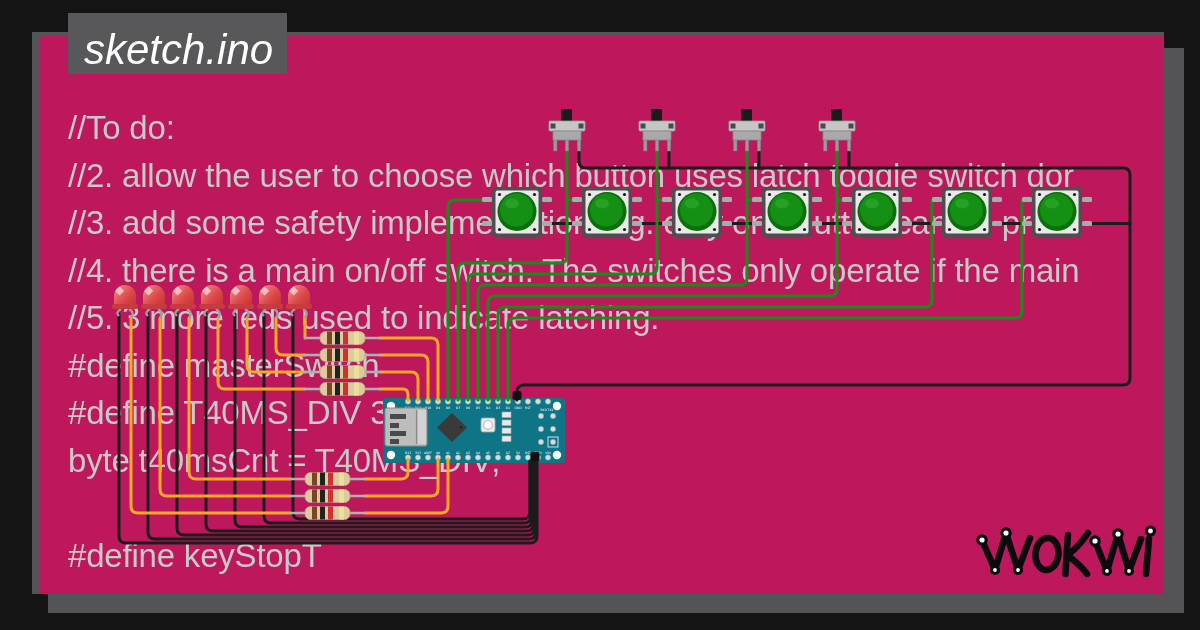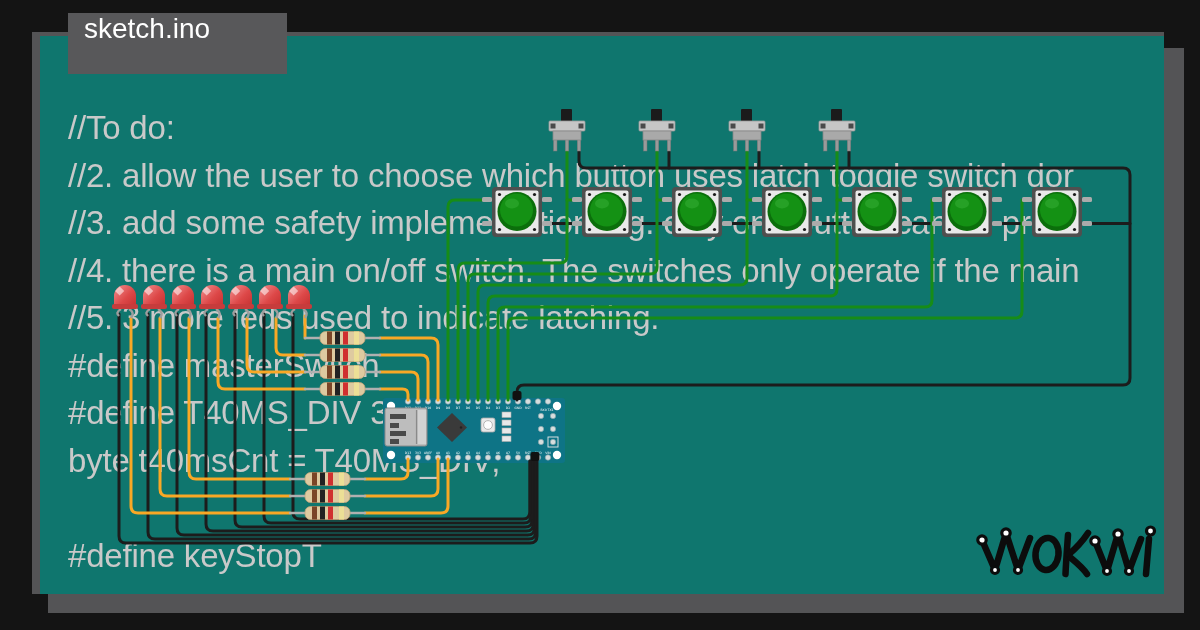--- a/index.html
+++ b/index.html
@@ -1,23 +1,23 @@
 <!DOCTYPE html>
 <html><head>
 <meta charset="utf-8">
 <style>
   html,body{margin:0;padding:0;}
   body{width:1200px;height:630px;background:#141414;position:relative;overflow:hidden;
        font-family:"Liberation Sans",sans-serif;}
   .shadow-frame{position:absolute;left:48px;top:48px;width:1136px;height:565px;background:#545456;}
-  .panel{position:absolute;left:32px;top:32px;width:1124px;height:558px;background:#0f766e;
+  .panel{position:absolute;left:32px;top:32px;width:1124px;height:558px;background:#be185d;
          border-left:8px solid #545456;border-top:4px solid #545456;overflow:hidden;box-sizing:content-box;}
   .file-tab{position:absolute;left:68px;top:13px;width:219px;height:61px;background:#58585a;
-            color:#fff;font-size:28px;display:flex;align-items:flex-start;padding-left:16px;
-            box-sizing:border-box;z-index:6;}
+            color:#fff;font-size:42px;display:flex;align-items:flex-end;padding-left:16px;
+            box-sizing:border-box;z-index:6;font-style:italic;}
   .code-block{position:absolute;left:28px;top:68px;z-index:1;width:1090px;}
   .code-line{height:47.5px;line-height:47.5px;font-size:33px;color:#c9c9c9;white-space:pre;
              letter-spacing:-0.2px;}
   svg.circuit{position:absolute;left:0;top:0;z-index:3;}
 </style>
 </head>
 <body>
 
 <div class="shadow-frame"></div>
 

